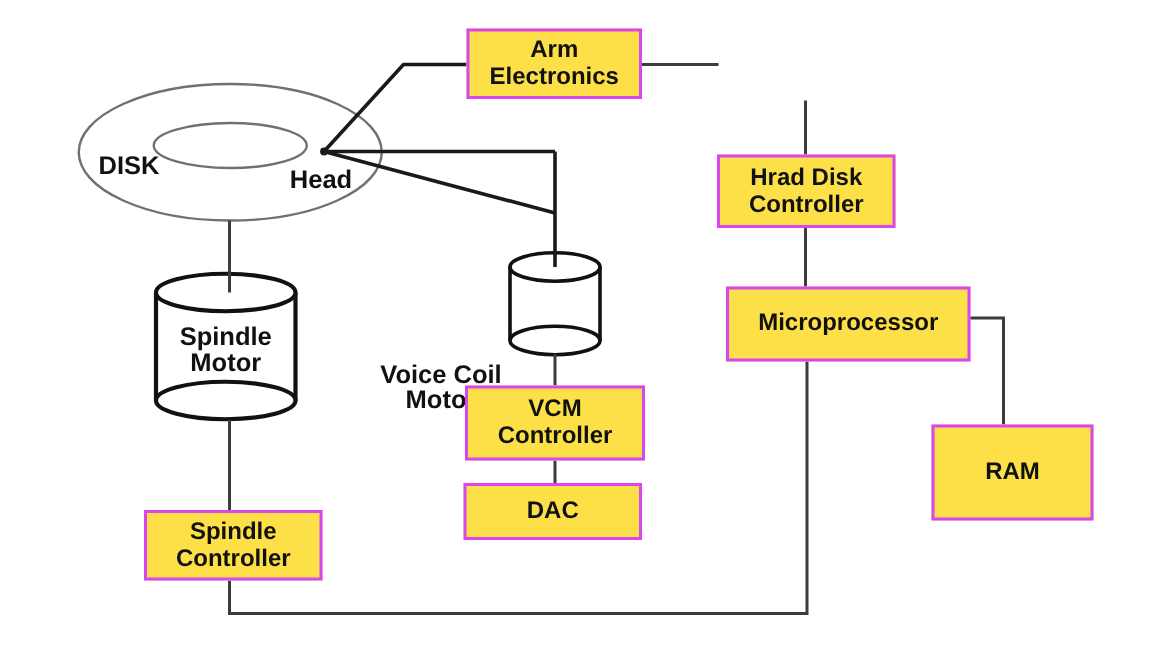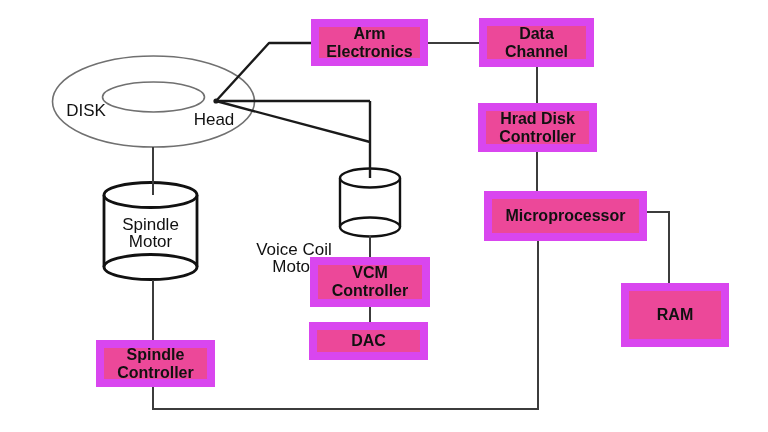--- a/index.html
+++ b/index.html
@@ -3,26 +3,26 @@
 <meta charset="utf-8">
 <style>
   html,body{margin:0;padding:0;background:#fff;}
   #stage{
     position:relative;width:768px;height:432px;background:#ffffff;
     font-family:"Liberation Sans", sans-serif;overflow:hidden;
   }
   #wires{position:absolute;left:0;top:0;width:768px;height:432px;}
   .box{
     position:absolute;display:flex;flex-direction:column;align-items:center;justify-content:center;
-    background:#ec4899;border:8px solid #d946ef;box-sizing:border-box;
+    background:#fde047;border:2px solid #d946ef;box-sizing:border-box;
     font-weight:bold;color:#111;font-size:16px;line-height:1.12;text-align:center;
   }
   .freelabel{
     position:absolute;display:flex;flex-direction:column;align-items:center;justify-content:center;
-    font-weight:normal;color:#111;font-size:17px;line-height:1.02;text-align:center;
+    font-weight:bold;color:#111;font-size:17px;line-height:1.02;text-align:center;
   }
   .box span,.freelabel span{white-space:nowrap;}
 </style>
 </head>
 <body>
 
 <div id="stage">
 
   <svg id="wires" viewBox="0 0 768 432" xmlns="http://www.w3.org/2000/svg">
 
@@ -82,24 +82,20 @@
   <div class="freelabel" style="left:246px;top:191px;width:96px;height:38px;margin-top:48px;">
     <span>Voice Coil</span>
     <span>Motor</span>
   </div>
 
   <div class="box" style="left:311px;top:19px;width:117px;height:47px;">
     <span>Arm</span>
     <span>Electronics</span>
   </div>
 
-  <div class="box" style="left:479px;top:18px;width:115px;height:49px;">
-    <span>Data</span>
-    <span>Channel</span>
-  </div>
 
   <div class="box" style="left:478px;top:103px;width:119px;height:49px;">
     <span>Hrad Disk</span>
     <span>Controller</span>
   </div>
 
   <div class="box" style="left:484px;top:191px;width:163px;height:50px;">
     <span>Microprocessor</span>
   </div>
 

